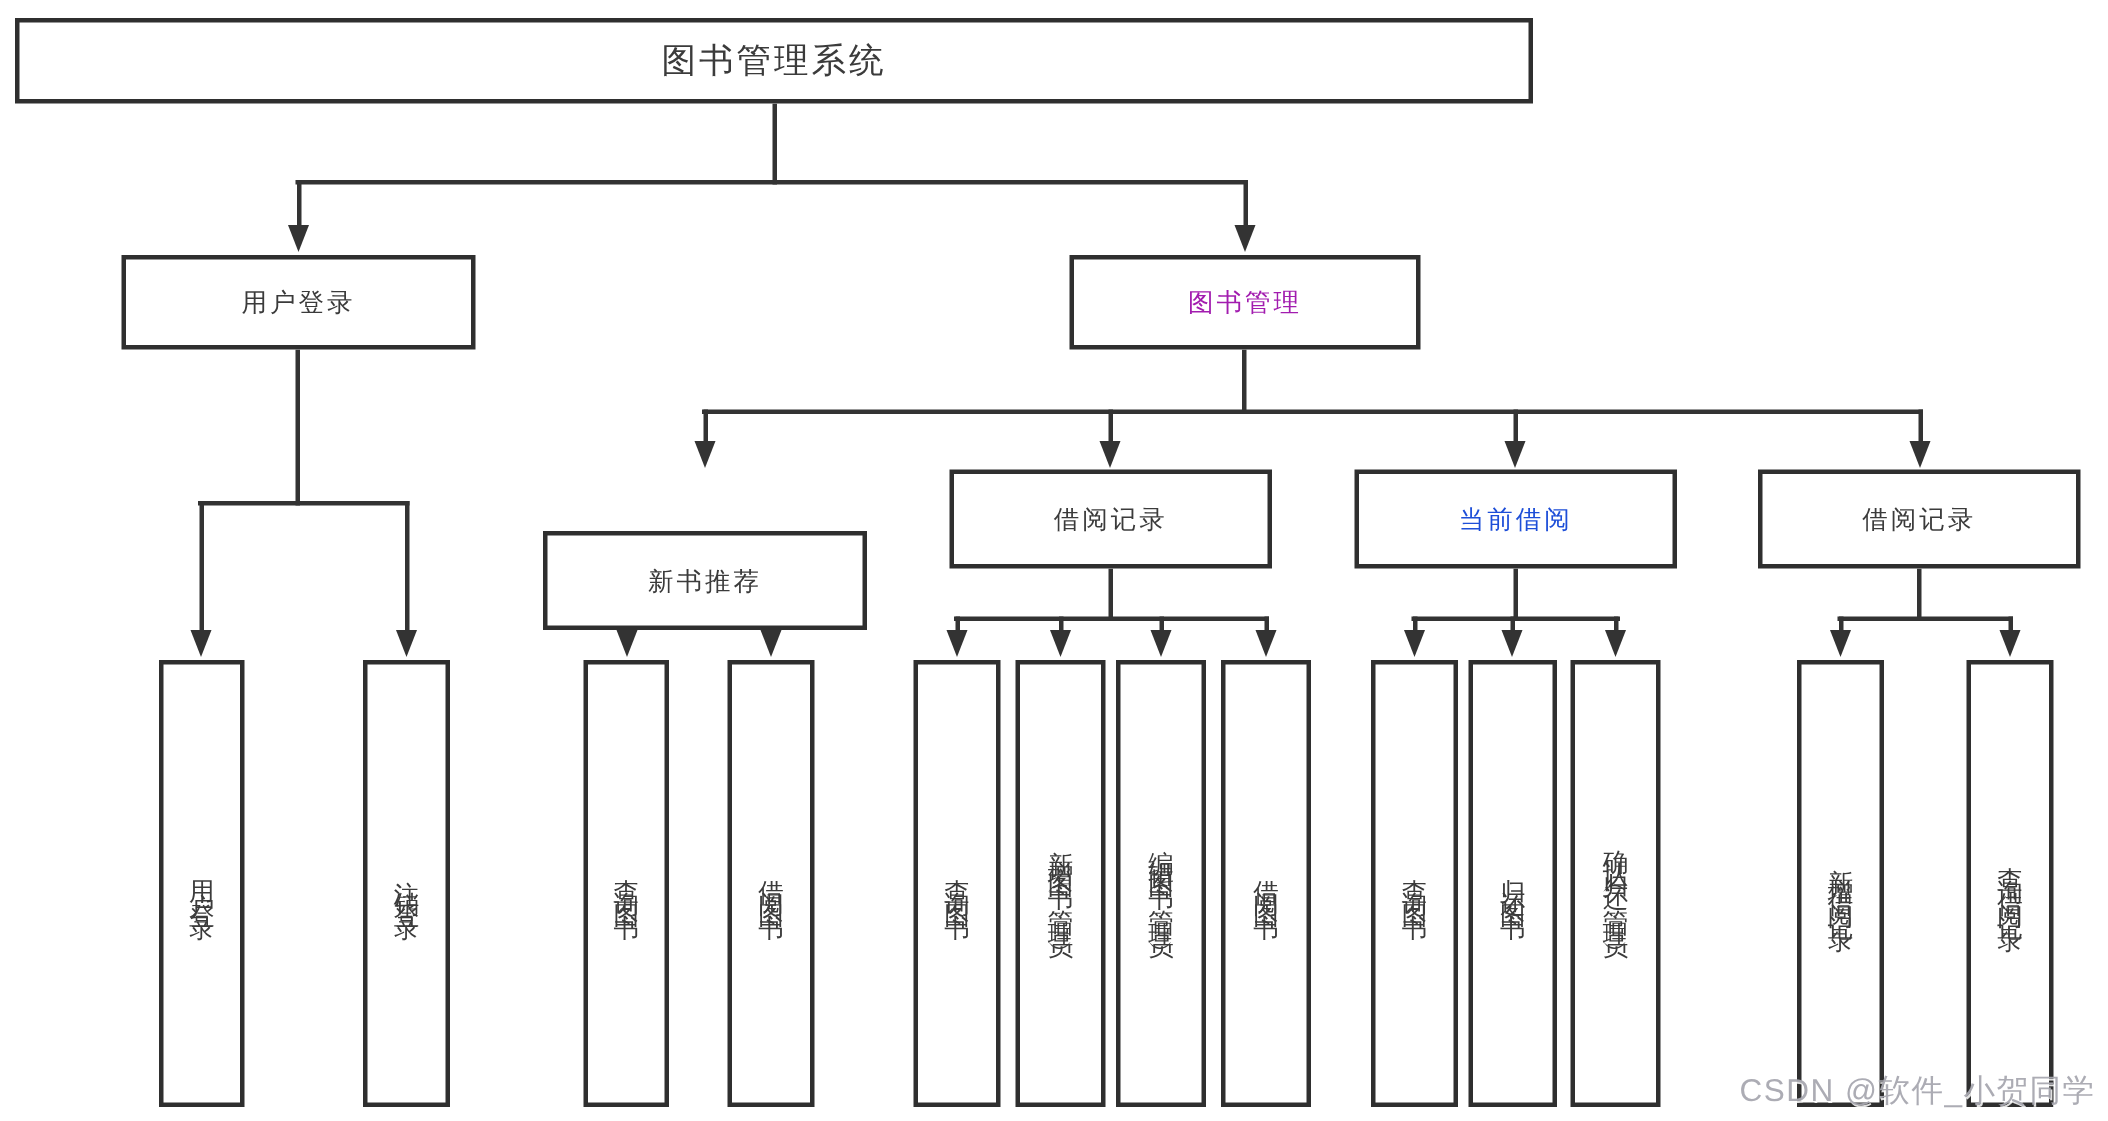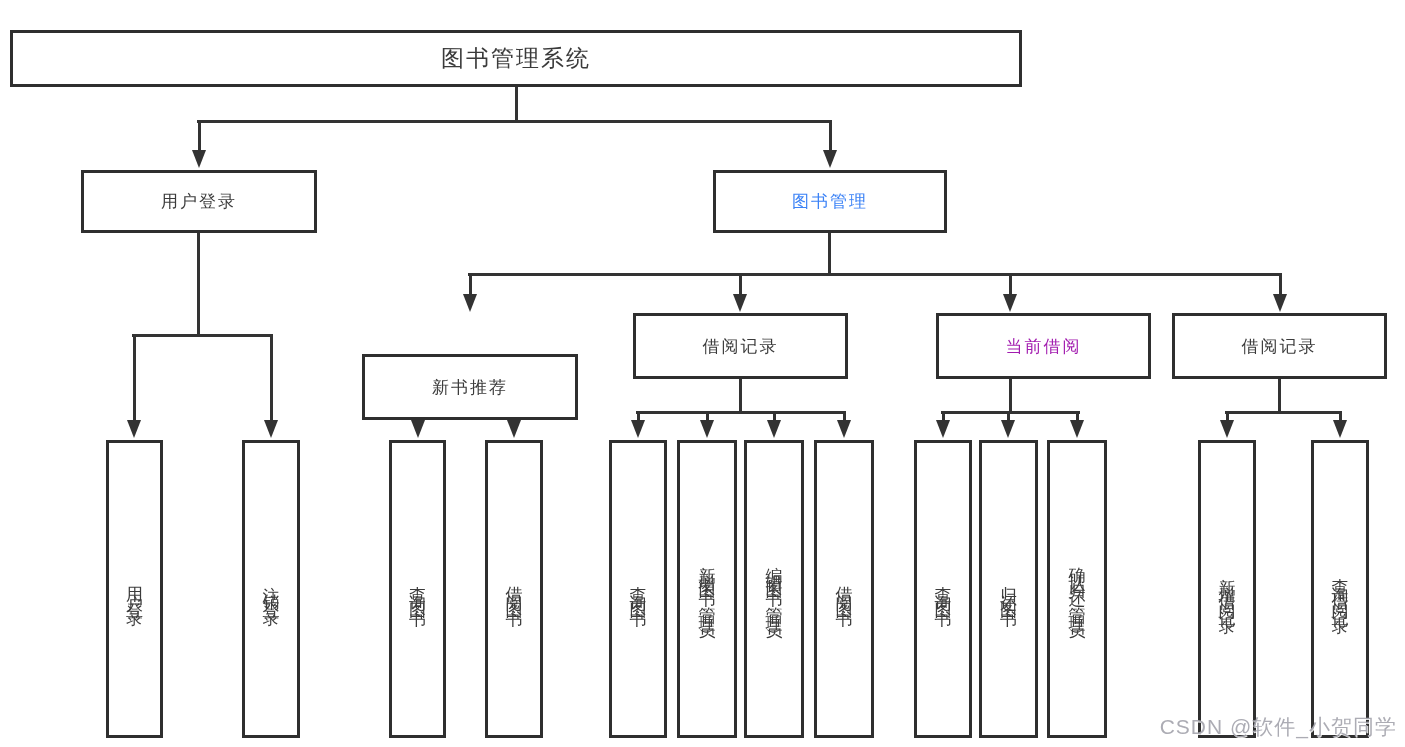--- a/index.html
+++ b/index.html
@@ -110,36 +110,36 @@
       <div class="line" style="left: 1006.5px; top: 411px; width: 3px; height: 11px; background: rgb(51, 51, 51);"></div>
       <div class="arrow-head" style="left: 1001px; top: 420px; border-top-color: rgb(51, 51, 51);"></div>
       <div class="line" style="left: 1075.5px; top: 411px; width: 3px; height: 11px; background: rgb(51, 51, 51);"></div>
       <div class="arrow-head" style="left: 1070px; top: 420px; border-top-color: rgb(51, 51, 51);"></div>
       <div class="line" style="left: 1225.5px; top: 411px; width: 3px; height: 11px; background: rgb(51, 51, 51);"></div>
       <div class="arrow-head" style="left: 1220px; top: 420px; border-top-color: rgb(51, 51, 51);"></div>
       <div class="line" style="left: 1338.5px; top: 411px; width: 3px; height: 11px; background: rgb(51, 51, 51);"></div>
       <div class="arrow-head" style="left: 1333px; top: 420px; border-top-color: rgb(51, 51, 51);"></div>
     </div>
   <div id="nodes-layer">
-      <div class="node root" style="left: 10px; top: 12px; width: 1012px; height: 57px; border-color: rgb(47, 47, 47); color: rgb(59, 59, 59); margin-top: 18px;">
+      <div class="node root" style="left: 10px; top: 12px; width: 1012px; height: 57px; border-color: rgb(47, 47, 47); color: rgb(59, 59, 59);">
         <span>图书管理系统</span>
       </div>
       <div class="node" style="left: 81px; top: 170px; width: 236px; height: 63px; border-color: rgb(47, 47, 47); color: rgb(59, 59, 59);">
         <span>用户登录</span>
       </div>
-      <div class="node" style="left: 713px; top: 170px; width: 234px; height: 63px; border-color: rgb(47, 47, 47); color: #3b82f6;">
+      <div class="node" style="left: 713px; top: 170px; width: 234px; height: 63px; border-color: rgb(47, 47, 47); color: #a21caf;">
         <span>图书管理</span>
       </div>
       <div class="node" style="left: 362px; top: 313px; width: 216px; height: 66px; border-color: rgb(47, 47, 47); color: rgb(59, 59, 59); margin-top: 41px;">
         <span>新书推荐</span>
       </div>
       <div class="node" style="left: 633px; top: 313px; width: 215px; height: 66px; border-color: rgb(47, 47, 47); color: rgb(59, 59, 59);">
         <span>借阅记录</span>
       </div>
-      <div class="node" style="left: 903px; top: 313px; width: 215px; height: 66px; border-color: rgb(47, 47, 47); color: #a21caf; margin-left: 33px;">
+      <div class="node" style="left: 903px; top: 313px; width: 215px; height: 66px; border-color: rgb(47, 47, 47); color: #1d4ed8;">
         <span>当前借阅</span>
       </div>
       <div class="node" style="left: 1172px; top: 313px; width: 215px; height: 66px; border-color: rgb(47, 47, 47); color: rgb(59, 59, 59);">
         <span>借阅记录</span>
       </div>
       <div class="node vert" style="left: 106px; top: 440px; width: 57px; height: 298px; border-color: rgb(47, 47, 47); color: rgb(59, 59, 59);">
         <span>用户登录</span>
       </div>
       <div class="node vert" style="left: 242px; top: 440px; width: 58px; height: 298px; border-color: rgb(47, 47, 47); color: rgb(59, 59, 59);">
         <span>注销登录</span>

